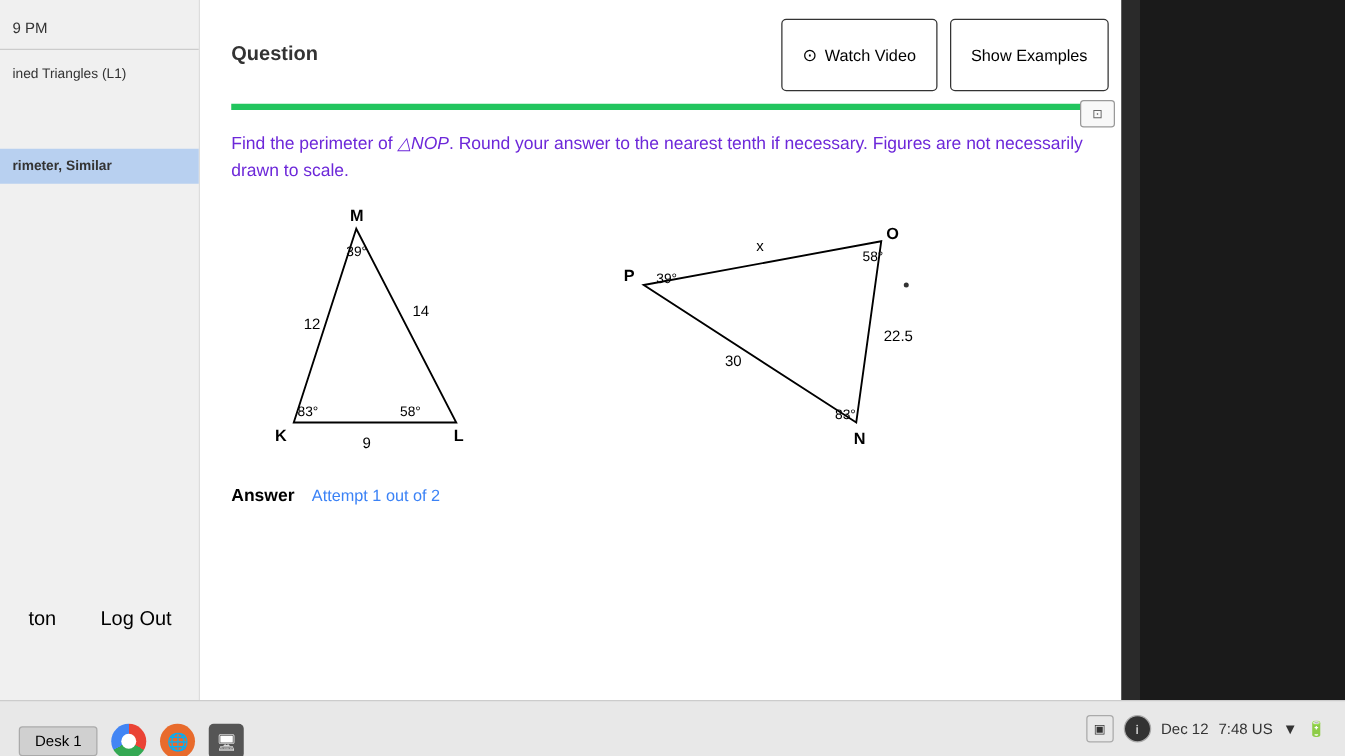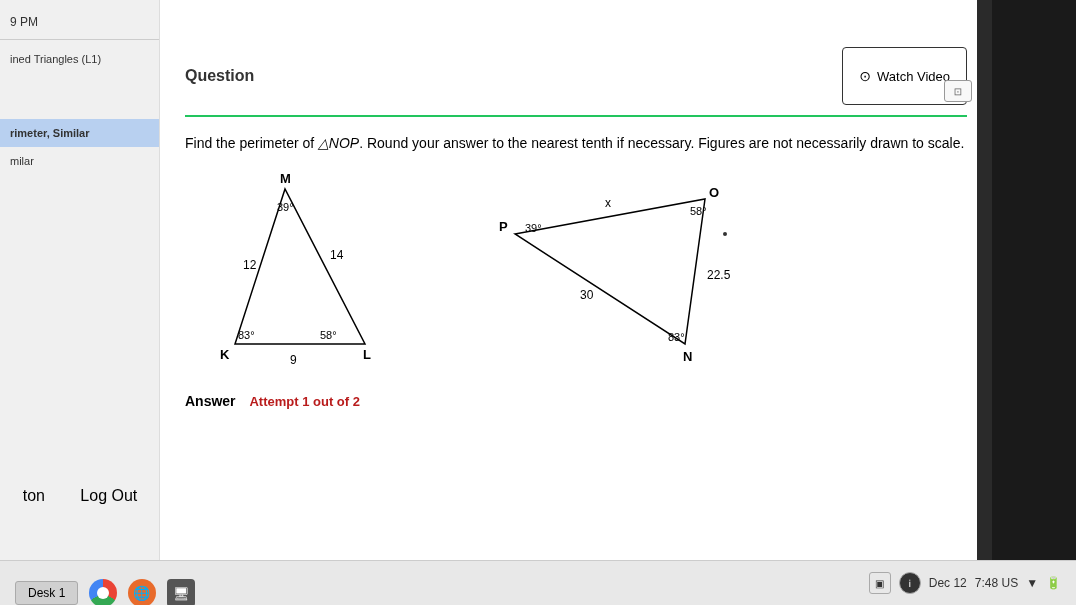--- a/index.html
+++ b/index.html
@@ -7,21 +7,21 @@
       width: 1076px;
       height: 605px;
       background: #1a1a1a;
       font-family: Arial, sans-serif;
       overflow: hidden;
       display: flex;
       flex-direction: column;
     }
 
     .screen {
-      width: 992px;
+      width: 912px;
       height: 560px;
       background: #f0f0f0;
       display: flex;
       position: relative;
       justify-content: space-between;
     }
 
     
     .sidebar {
       width: 160px;
@@ -74,23 +74,22 @@
       padding: 15px 25px;
       overflow: hidden;
       position: relative;
     }
 
     .main-header {
       display: flex;
       justify-content: space-between;
       align-items: center;
       margin-bottom: 15px;
-      border-bottom: 2px solid #22c55e;
+      border-bottom: 5px solid #22c55e;
       padding-bottom: 10px;
-      margin-top: 32px;
     }
 
     .question-label {
       font-size: 16px;
       font-weight: bold;
       color: #333;
     }
 
     .header-buttons {
       display: flex;
@@ -118,21 +117,21 @@
       border: 1px solid #333;
       background: #fff;
       padding: 6px 16px;
       border-radius: 4px;
       font-size: 13px;
       cursor: pointer;
     }
 
     .question-text {
       font-size: 14px;
-      color: #000000;
+      color: #6d28d9;
       line-height: 1.6;
       margin-bottom: 15px;
     }
 
     .question-text .triangle-name {
       font-style: italic;
     }
 
     
     .diagrams {
@@ -156,23 +155,23 @@
       margin-top: 15px;
     }
 
     .answer-label {
       font-weight: bold;
       font-size: 14px;
       margin-bottom: 8px;
     }
 
     .attempt-text {
-      font-weight: bold;
+      font-weight: normal;
       font-size: 13px;
-      color: #b91c1c;
+      color: #3b82f6;
       margin-left: 10px;
     }
 
     .answer-row {
       display: flex;
       gap: 15px;
       align-items: center;
     }
 
     .answer-input {
@@ -302,34 +301,34 @@
 </head>
 <body>
 
 <div class="screen">
 
   <div class="sidebar">
     <div class="sidebar-time">9 PM</div>
     <hr class="sidebar-divider">
     <div class="sidebar-item">ined Triangles (L1)</div>
     <div class="sidebar-item active">rimeter, Similar</div>
-    <div class="sidebar-item">milar</div>
 
     <div class="sidebar-bottom">
       <span>ton</span>
       <span>Log Out</span>
     </div>
   </div>
 
   <div class="main-content">
 
     <div class="main-header">
       <span class="question-label">Question</span>
       <div class="header-buttons">
         <button class="btn-watch-video">Watch Video</button>
+        <button class="btn-show-examples">Show Examples</button>
       </div>
     </div>
 
     <div class="question-text">
       <span>Find the perimeter of </span><span class="triangle-name">△NOP</span><span>. Round your answer to the nearest tenth if necessary. Figures are not necessarily drawn to scale.</span>
     </div>
 
     <div class="diagrams">
 
       <div class="diagram-area">

